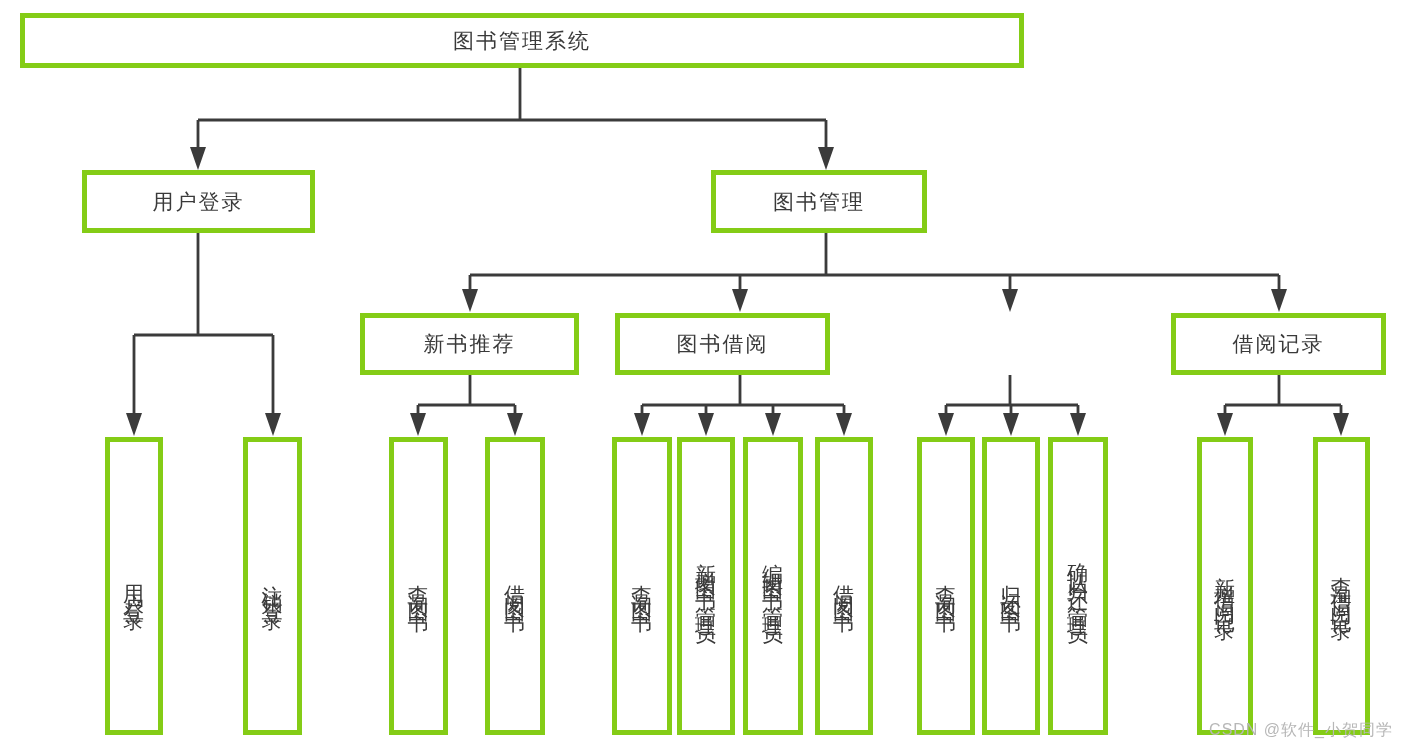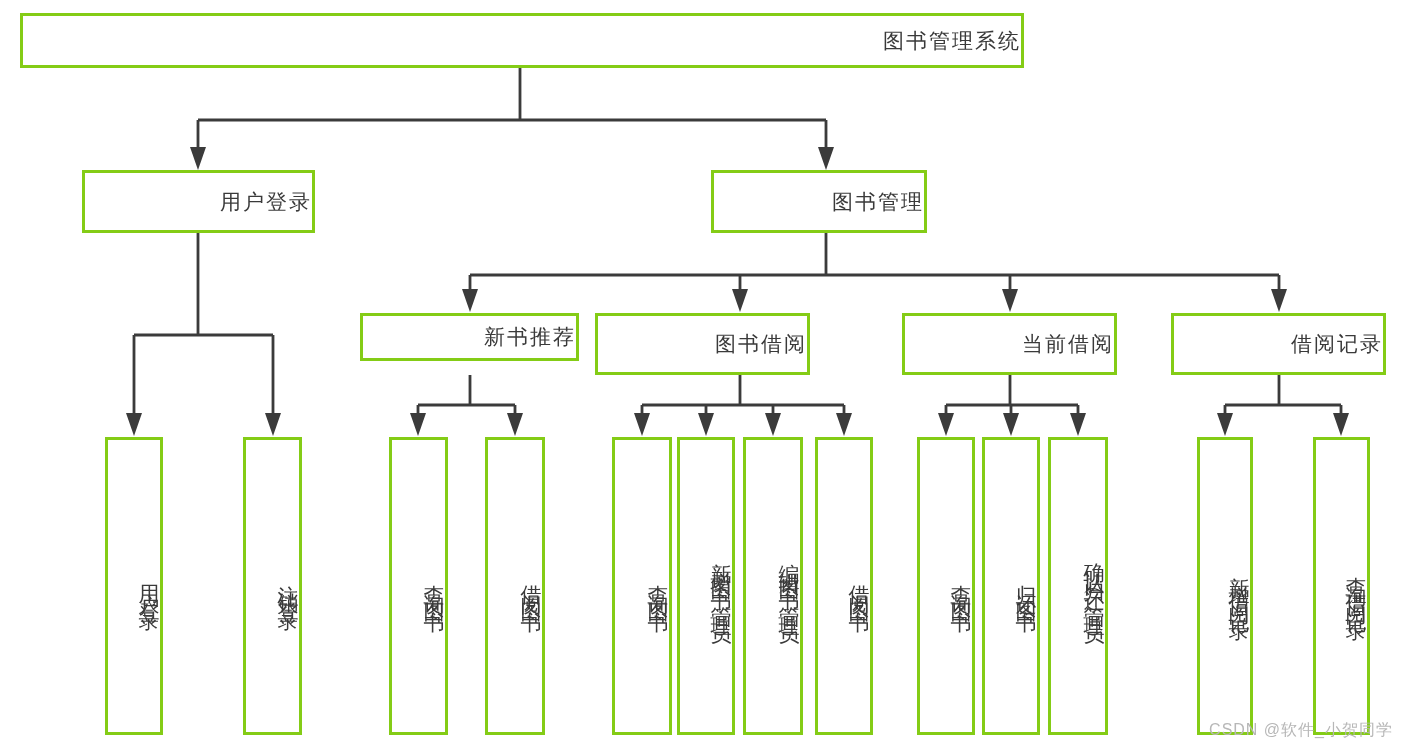--- a/index.html
+++ b/index.html
@@ -7,25 +7,25 @@
     position:relative;
     width:1405px;height:747px;
     background:#ffffff;
     font-family:"Liberation Sans","DejaVu Sans",sans-serif;
     overflow:hidden;
   }
   .connectors{position:absolute;left:0;top:0;width:1405px;height:747px;}
   .box{
     position:absolute;
     box-sizing:border-box;
-    border:3px solid #84cc16;
+    border:5px solid #84cc16;
     background:#ffffff;
     display:flex;
     align-items:center;
-    justify-content:flex-end;
+    justify-content:center;
     color:#3a3a3a;
   }
   .box.h span{
     font-size:21px;
     letter-spacing:2px;
     white-space:nowrap;
   }
   .box.v span{
     writing-mode:vertical-rl;
     text-orientation:mixed;
@@ -94,28 +94,25 @@
     <span>图书管理系统</span>
   </div>
 
   <div class="box h" style="left:82px;top:170px;width:233px;height:63px">
     <span>用户登录</span>
   </div>
   <div class="box h" style="left:711px;top:170px;width:216px;height:63px">
     <span>图书管理</span>
   </div>
 
-  <div class="box h" style="left:360px;top:313px;width:219px;height:48px">
+  <div class="box h" style="left:360px;top:313px;width:219px;height:62px">
     <span>新书推荐</span>
   </div>
-  <div class="box h" style="left:595px;top:313px;width:215px;height:62px">
+  <div class="box h" style="left:615px;top:313px;width:215px;height:62px">
     <span>图书借阅</span>
-  </div>
-  <div class="box h" style="left:902px;top:313px;width:215px;height:62px">
-    <span>当前借阅</span>
   </div>
   <div class="box h" style="left:1171px;top:313px;width:215px;height:62px">
     <span>借阅记录</span>
   </div>
 
   <div class="box v" style="left:105px;top:437px;width:58px;height:298px">
     <span>用户登录</span>
   </div>
   <div class="box v" style="left:243px;top:437px;width:59px;height:298px">
     <span>注销登录</span>

